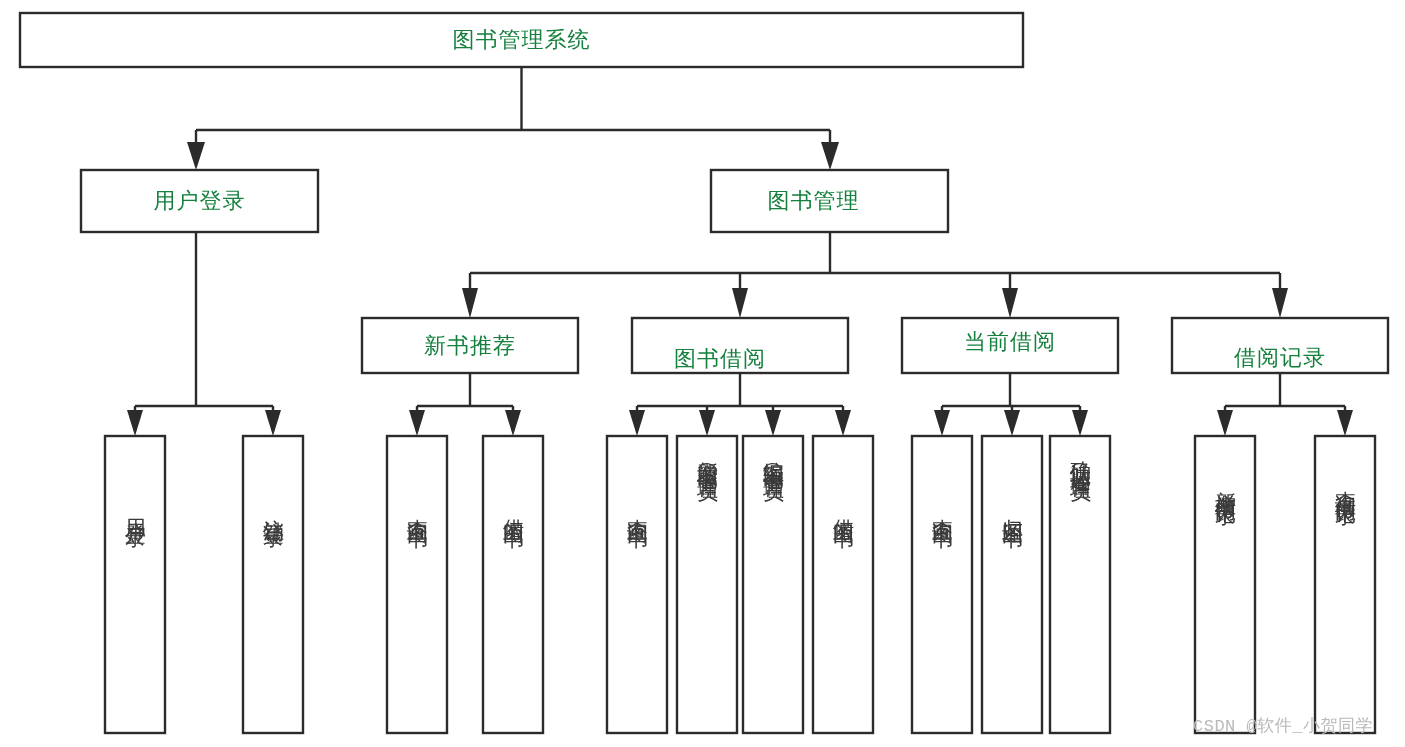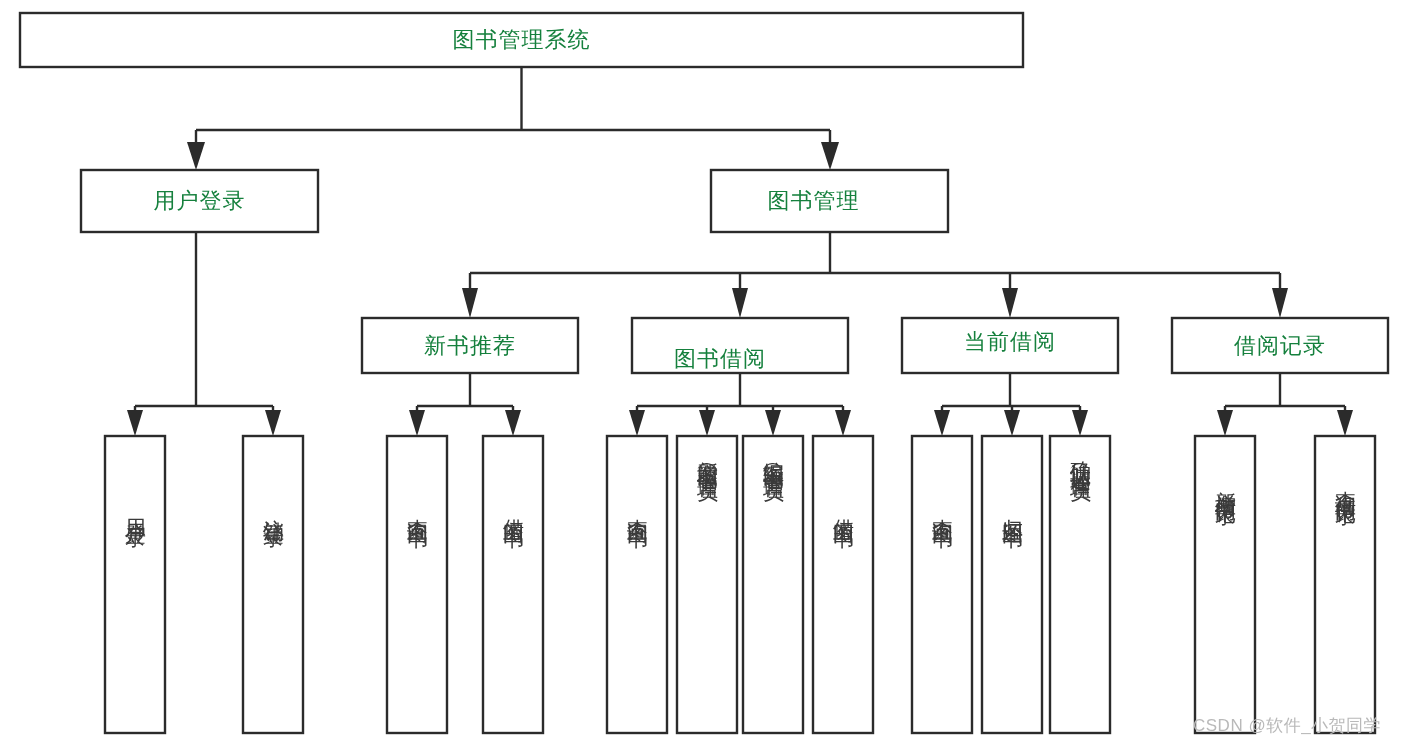--- a/index.html
+++ b/index.html
@@ -70,21 +70,21 @@
     font-family: "DejaVu Sans", "Liberation Sans", sans-serif;
     font-size: 22px;
     color: #15803d;
     letter-spacing: 1px;
     white-space: nowrap;
   }
   #watermark {
     position: absolute;
     left: 1193px;
     top: 714px;
-    font-family: Liberation Sans, sans-serif;
+    font-family: Liberation Mono, monospace;
     font-size: 17px;
     color: #b9b9b9;
     white-space: nowrap;
     letter-spacing: 0.5px;
     text-align: right;
   }
 </style>
 </head>
 <body>
 
@@ -207,21 +207,21 @@
 
   <div class="htext-wrap" style="left:362px; top:318px; width:216px; height:55px;">
     <span class="htext">新书推荐</span>
   </div>
   <div class="htext-wrap" style="left:632px; top:331px; width:176px; height:55px;align-items:center;">
     <span class="htext">图书借阅</span>
   </div>
   <div class="htext-wrap" style="left:902px; top:318px; width:216px; height:47px;">
     <span class="htext">当前借阅</span>
   </div>
-  <div class="htext-wrap" style="left:1172px; top:318px; width:216px; height:55px;">
+  <div class="htext-wrap" style="left:1172px; top:318px; width:216px; height:55px;align-items:flex-end;">
     <span class="htext">借阅记录</span>
   </div>
 
   <div class="vtext-wrap" style="left:105px; top:436px; width:60px; height:297px; padding-top:66px;">
     <span class="vtext">用户登录</span>
   </div>
   <div class="vtext-wrap" style="left:243px; top:436px; width:60px; height:297px; padding-top:66px;">
     <span class="vtext">注销登录</span>
   </div>
   <div class="vtext-wrap" style="left:387px; top:436px; width:60px; height:297px; padding-top:66px;">

